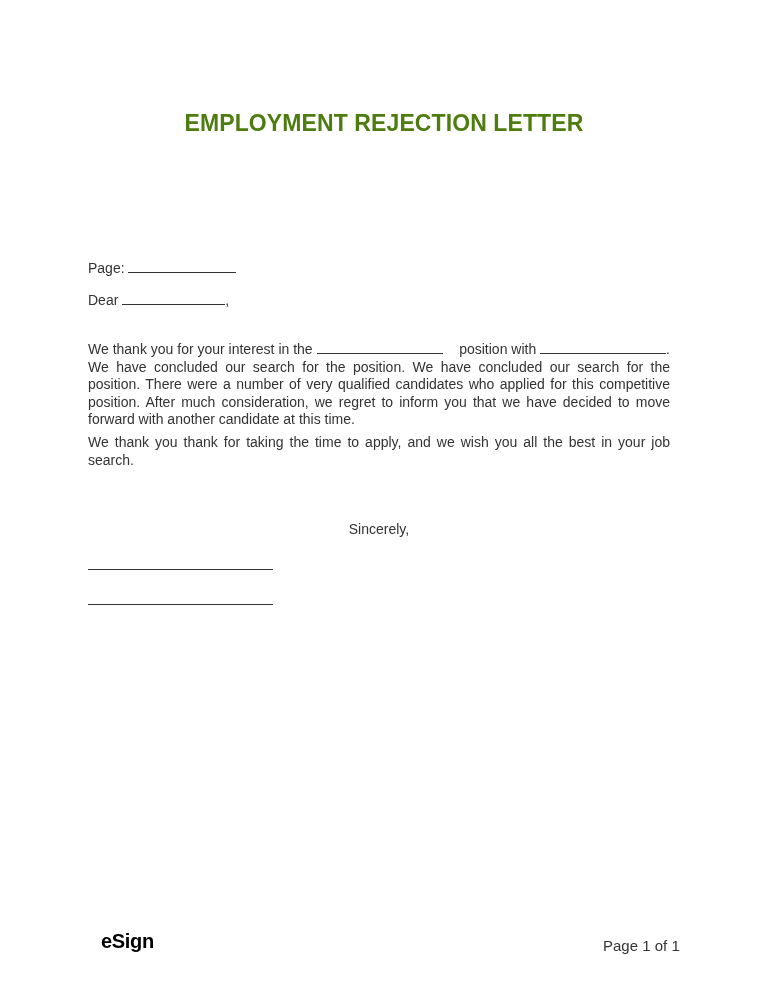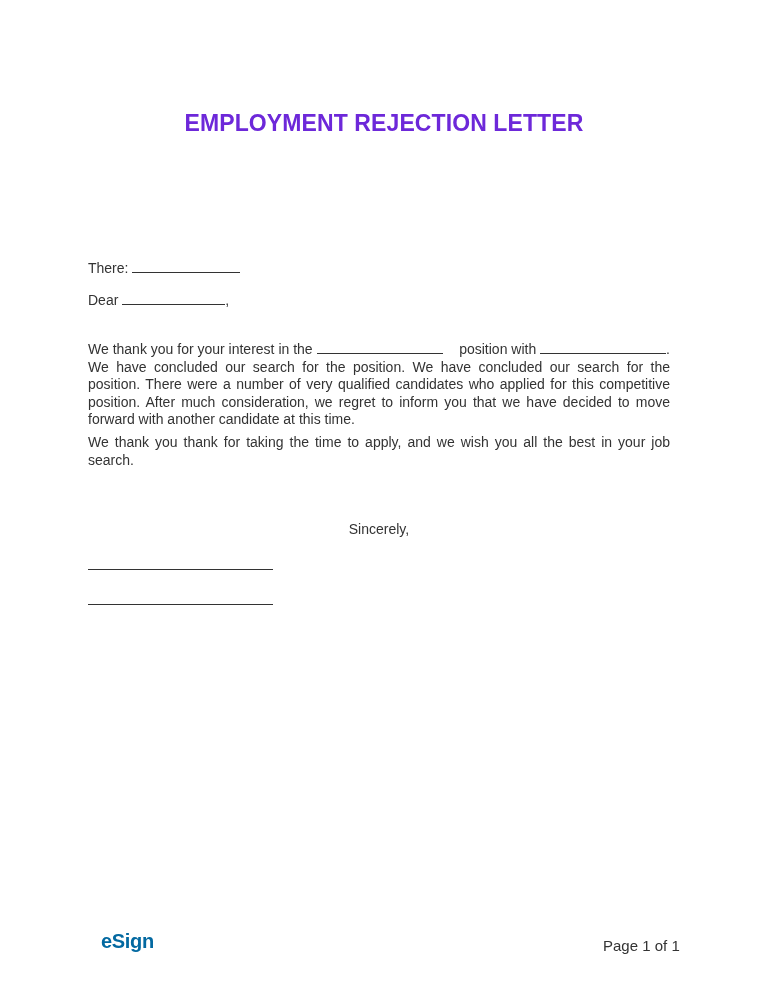--- a/index.html
+++ b/index.html
@@ -1,33 +1,33 @@
 <!DOCTYPE html>
 <html><head>
   <meta charset="utf-8">
   <style>
     html, body { margin: 0; padding: 0; background: #ffffff; }
     body { width: 768px; height: 994px; position: relative; overflow: hidden;
            font-family: "Liberation Sans", sans-serif; color: #333333; }
     .title { position: absolute; top: 110px; left: 0; width: 768px; text-align: center;
-             font-weight: bold; font-size: 23px; color: #6d28d9; letter-spacing: 0.1px; }
+             font-weight: bold; font-size: 23px; color: #4d7c0f; letter-spacing: 0.1px; }
     .body { position: absolute; left: 88px; width: 582px; font-size: 14px; line-height: 17.6px; color: #333; }
     .blank { display: inline-block; border-bottom: 1.4px solid #333; vertical-align: baseline; height: 12px; }
     .para { text-align: justify; text-align-last: left; }
     .sigline { position: absolute; left: 88px; width: 185px; border-top: 1.6px solid #333; height: 0; }
-    .logo { position: absolute; left: 101px; top: 930px; font-weight: bold; font-size: 20px; color: #0369a1; letter-spacing: -0.3px; }
+    .logo { position: absolute; left: 101px; top: 930px; font-weight: bold; font-size: 20px; color: #000000; letter-spacing: -0.3px; }
     .pagenum { position: absolute; left: 603px; top: 937px; font-size: 15px; color: #333; }
   </style>
 </head>
 <body>
 
 <div class="title">EMPLOYMENT REJECTION LETTER</div>
 
 <div class="body" style="top:260px;">
-  <span>There:</span>
+  <span>Page:</span>
   <span class="blank" style="width:108px;"></span>
 </div>
 
 <div class="body" style="top:292px;">
   <span>Dear</span>
   <span class="blank" style="width:103px;"></span><span>,</span>
 </div>
 
 <div class="body para" style="top:329px;">
   <div style="display:flex; justify-content:space-between; white-space:nowrap;margin-top:12px;">

